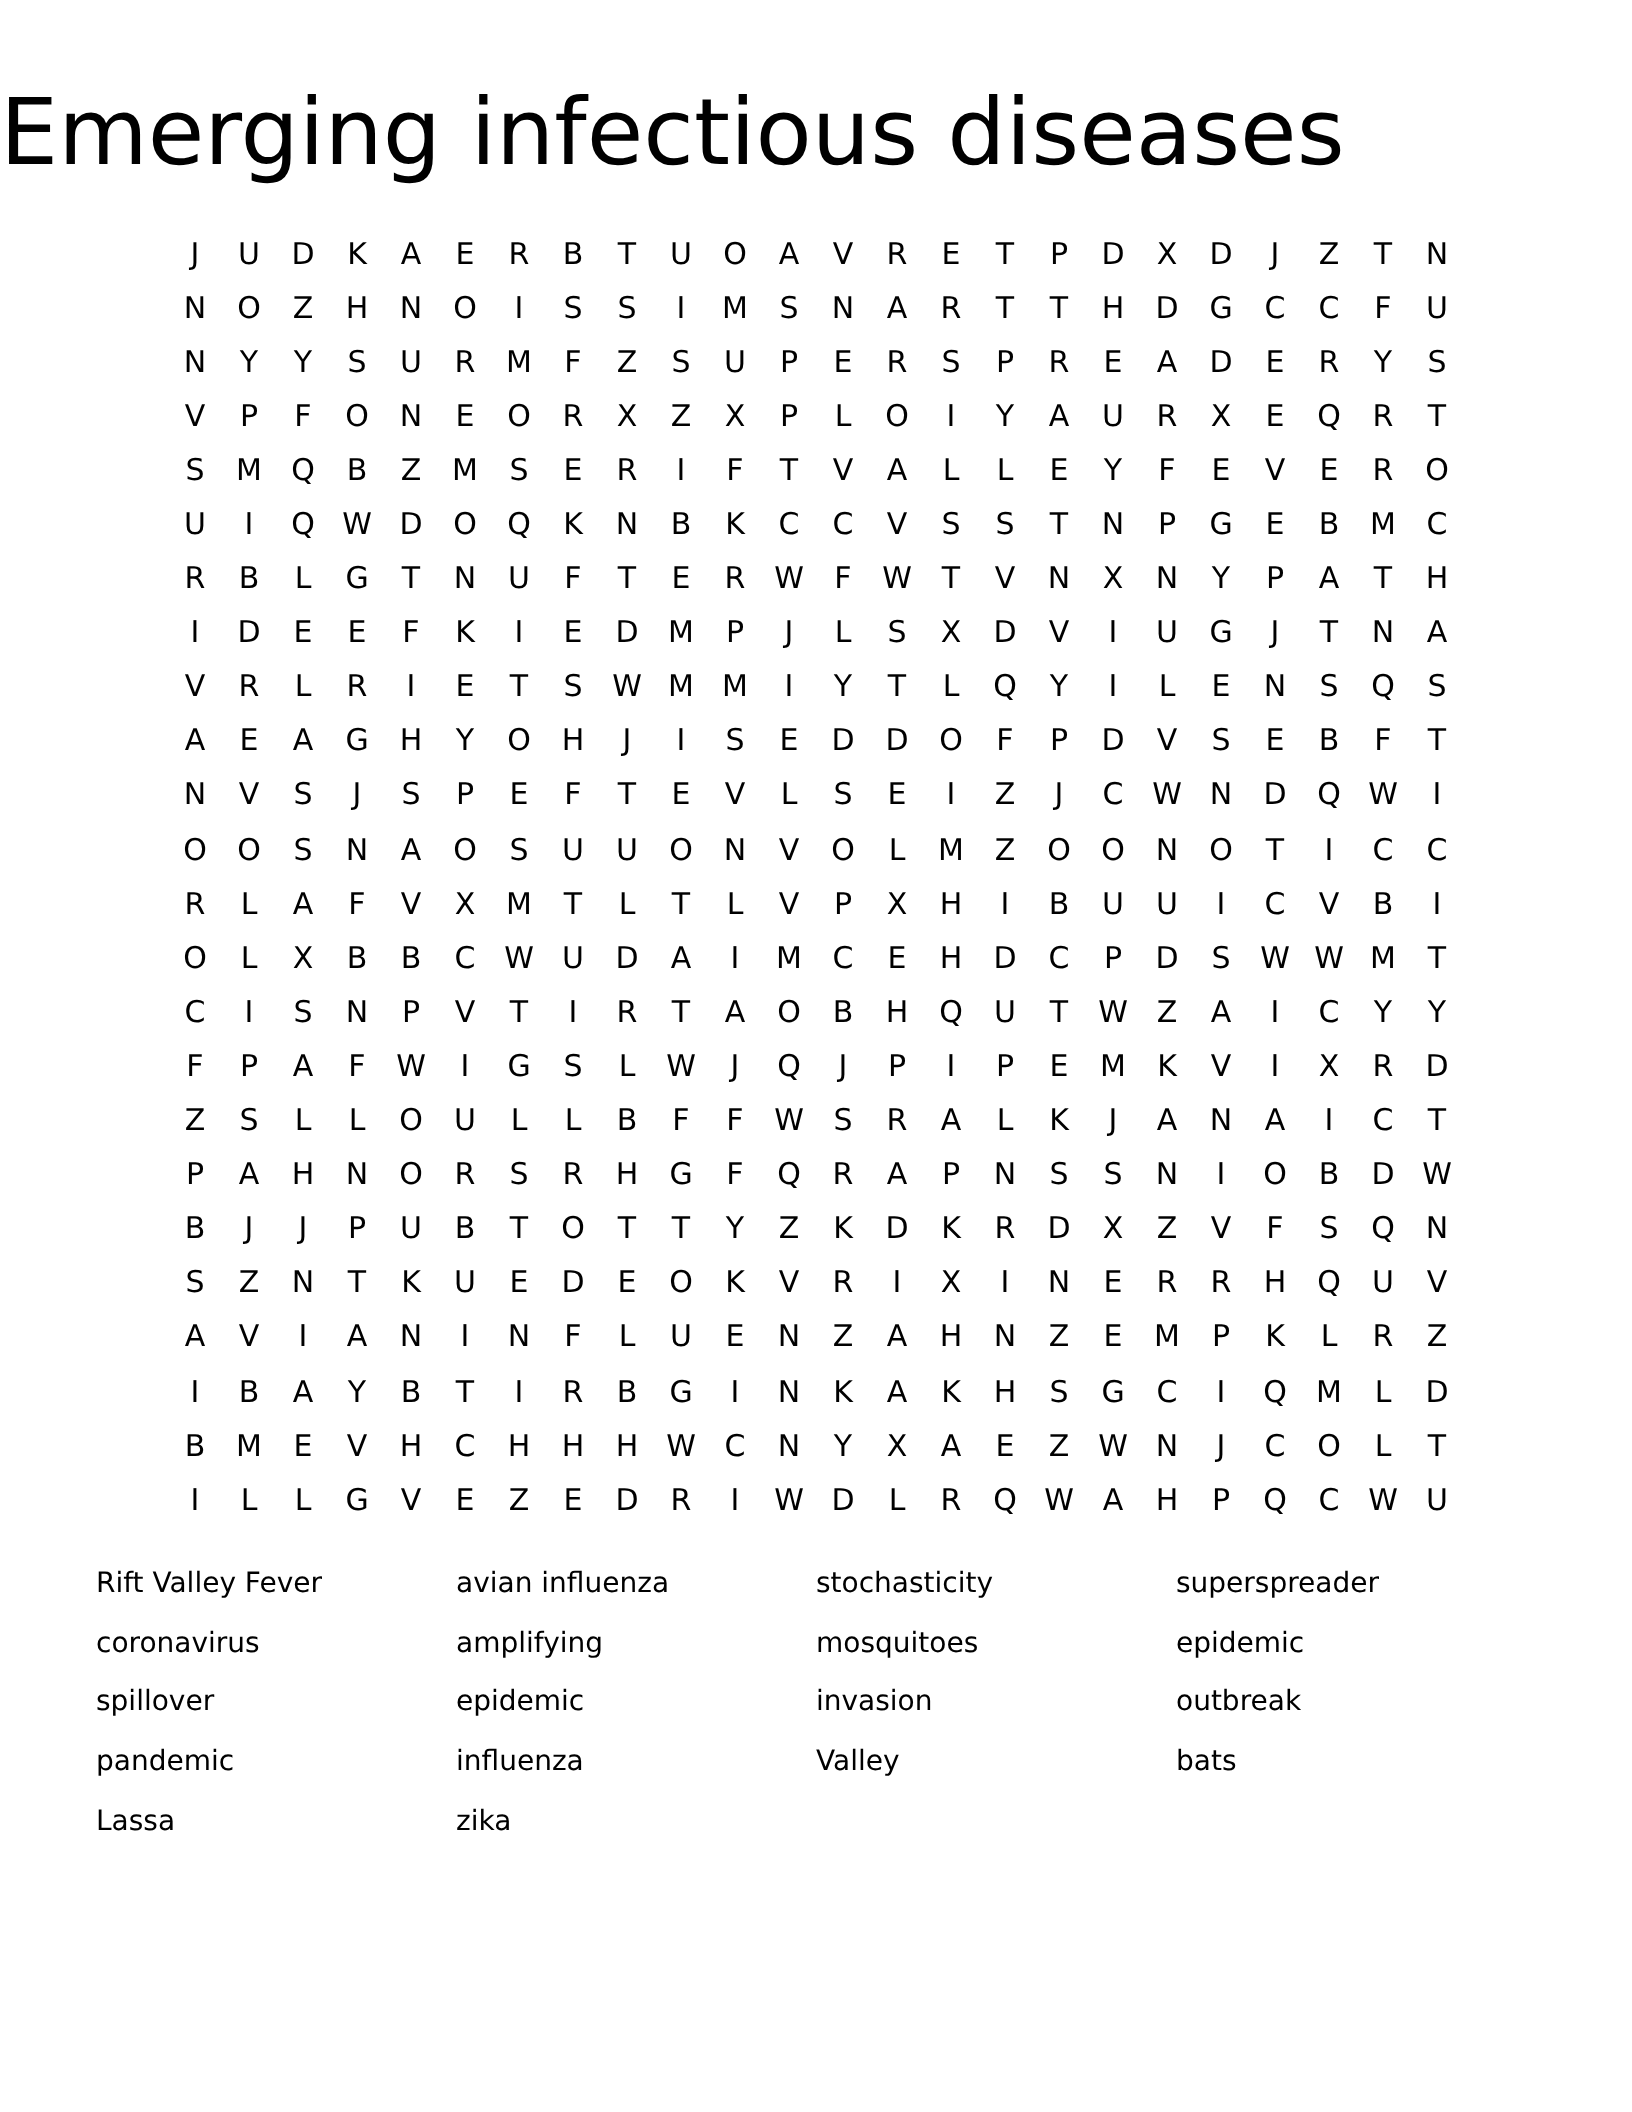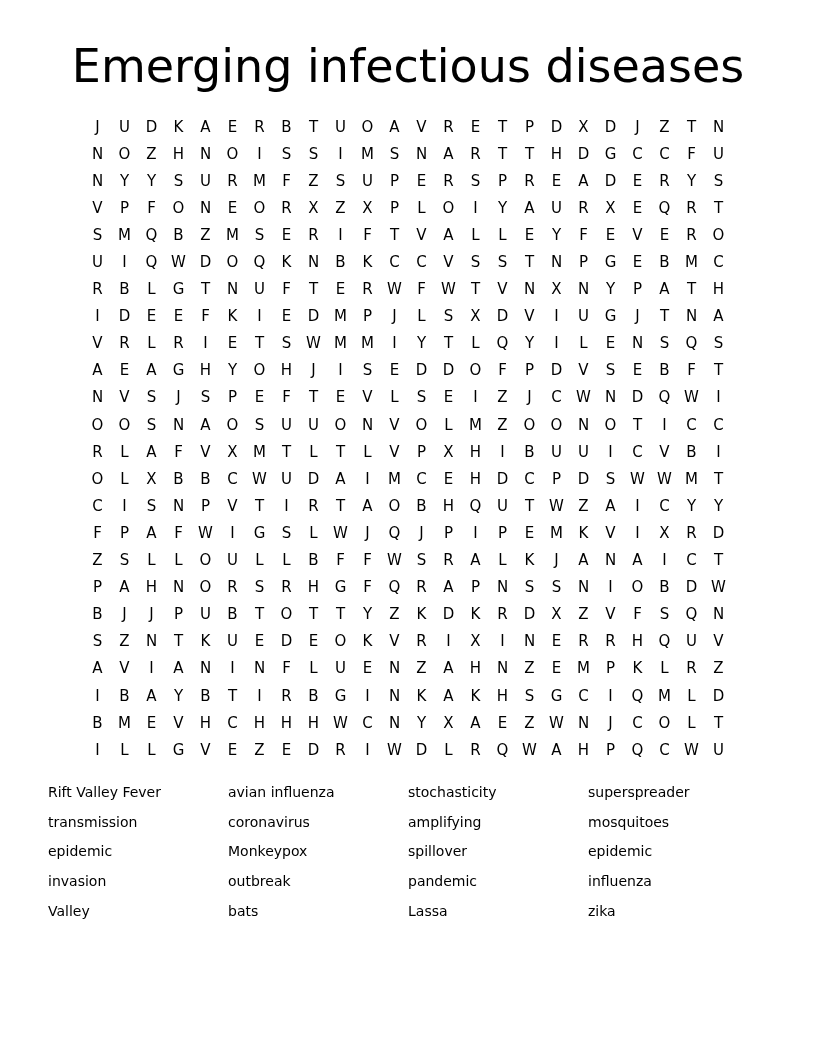--- a/index.html
+++ b/index.html
@@ -1,17 +1,17 @@
 <!DOCTYPE html>
 <html><head>
   <meta charset="utf-8">
   <style>
     html, body { margin: 0; padding: 0; background: #ffffff; }
     body { width: 816px; height: 1056px; position: relative; font-family: "DejaVu Sans", sans-serif; color: #000; overflow: hidden; }
-    .title { position: absolute; top: 38px; left: 0; width: 816px; text-align: center; font-size: 46px; line-height: 56px; font-family: "DejaVu Sans", sans-serif; }
+    .title { position: absolute; top: 38px; left: 0; width: 816px; font-size: 46px; line-height: 56px; font-family: "DejaVu Sans", sans-serif; }
     .grid { position: absolute; top: 113px; left: 84px; width: 648px; }
     .grid-row { display: flex; height: 27.1px; align-items: center; }
     .cell { width: 27px; text-align: center; font-size: 15px; line-height: 22px; font-family: "DejaVu Sans", sans-serif; }
     .words { position: absolute; top: 778px; left: 48px; display: grid; grid-template-columns: 180px 180px 180px 180px; grid-auto-rows: 29.7px; font-size: 14px; }
     .word { white-space: nowrap; line-height: 28px; }
   </style>
 </head>
 <body>
 
 <div class="title">Emerging infectious diseases</div>
@@ -641,26 +641,24 @@
       <span class="cell">W</span>
       <span class="cell">U</span>
     </div>
   </div>
 
 <div class="words" id="words">
     <div class="word">Rift Valley Fever</div>
     <div class="word">avian influenza</div>
     <div class="word">stochasticity</div>
     <div class="word">superspreader</div>
-    <div class="word">transmission</div>
     <div class="word">coronavirus</div>
     <div class="word">amplifying</div>
     <div class="word">mosquitoes</div>
     <div class="word">epidemic</div>
-    <div class="word">Monkeypox</div>
     <div class="word">spillover</div>
     <div class="word">epidemic</div>
     <div class="word">invasion</div>
     <div class="word">outbreak</div>
     <div class="word">pandemic</div>
     <div class="word">influenza</div>
     <div class="word">Valley</div>
     <div class="word">bats</div>
     <div class="word">Lassa</div>
     <div class="word">zika</div>

